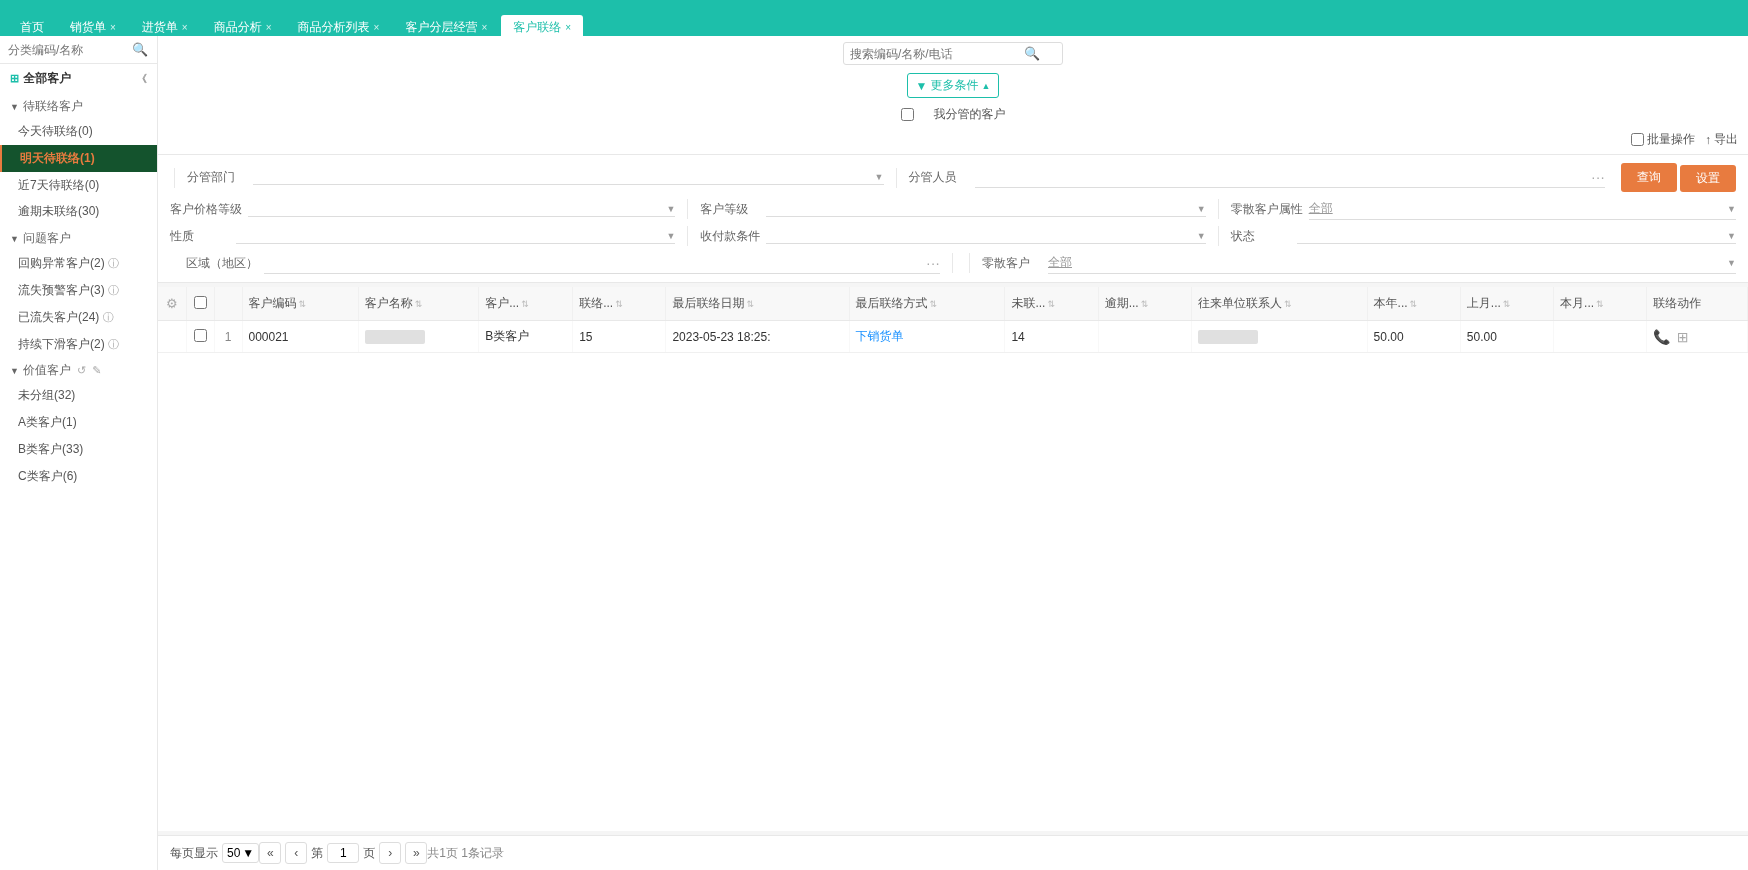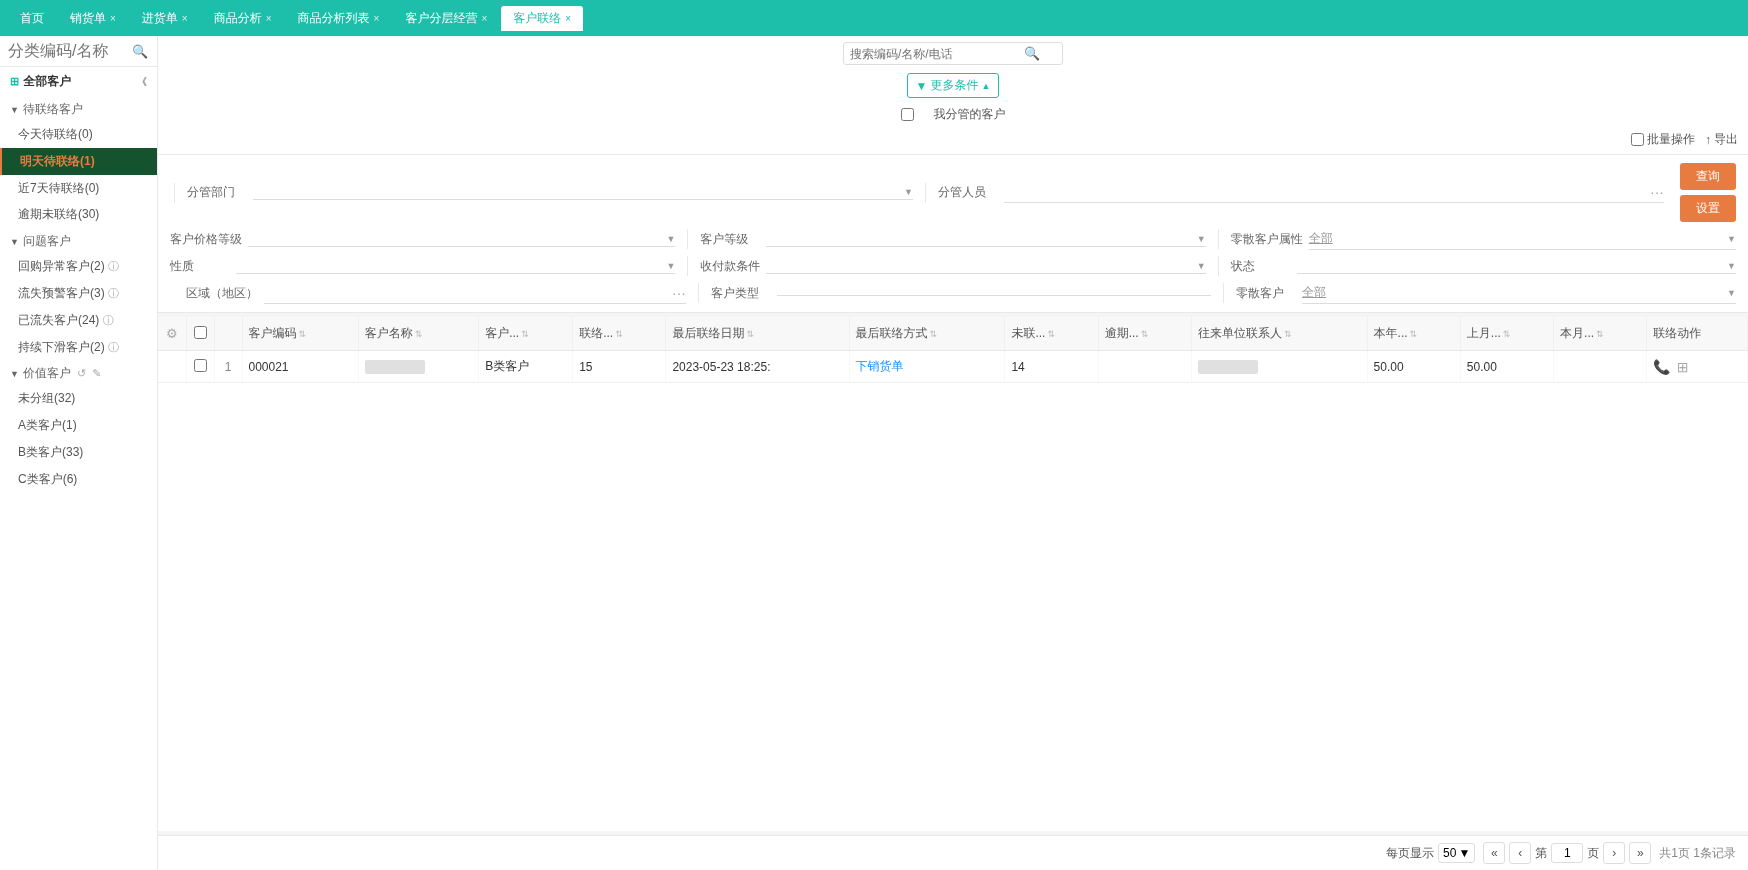--- a/index.html
+++ b/index.html
@@ -3,22 +3,22 @@
   <meta charset="utf-8">
   <style>
     * { box-sizing: border-box; margin: 0; padding: 0; font-family: 'Microsoft YaHei', Arial, sans-serif; font-size: 12px; }
     body { background: #f5f5f5; min-height: 870px; overflow-x: hidden; }
 
     
     .top-nav {
       background: #1dbfaa;
       height: 36px;
       display: flex;
-      align-items: center;
-      padding: 4px 8px;
+      align-items: flex-start;
+      padding: 15px 8px;
       gap: 2px;
     }
     .nav-item {
       color: #fff;
       padding: 4px 12px;
       border-radius: 3px 3px 0 0;
       cursor: pointer;
       font-size: 13px;
       display: flex;
       align-items: center;
@@ -47,21 +47,21 @@
       display: flex;
       align-items: center;
       padding: 6px 8px;
       border-bottom: 1px solid #e8e8e8;
       gap: 4px;
     }
     .sidebar-search input {
       flex: 1;
       border: none;
       outline: none;
-      font-size: 16px;
+      font-size: 12px;
       color: #0369a1;
       width: 100%;
     }
     .search-icon { color: #999; cursor: pointer; font-size: 13px; }
     .sidebar-all {
       display: flex;
       align-items: center;
       justify-content: space-between;
       padding: 6px 10px;
       font-weight: bold;
@@ -236,21 +236,20 @@
       border: none;
       border-radius: 3px;
       padding: 5px 16px;
       cursor: pointer;
       font-size: 12px;
       white-space: nowrap;
       margin-top: 2px;
     }
     .filter-actions {
       display: flex;
-      flex-direction: column;
       gap: 3px;
       margin-left: 8px;
     }
 
     
     .table-container {
       background: #fff;
       margin: 0 0 4px 0;
       flex: 1;
       overflow: auto;
@@ -286,22 +285,20 @@
     .link-text { color: #1890ff; cursor: pointer; text-decoration: none; }
     .action-icons { display: flex; gap: 6px; }
     .action-icon { color: #aaa; cursor: pointer; font-size: 14px; }
 
     
     .pagination {
       background: #fff;
       padding: 6px 12px;
       display: flex;
       align-items: center;
-      justify-content: flex-end;
-      gap: 8px;
       border-top: 1px solid #e8e8e8;
       font-size: 12px;
       color: #555;
     }
     .per-page {
       display: flex;
       align-items: center;
       gap: 4px;
     }
     .per-page-select {
@@ -574,26 +571,20 @@
 
       <div class="filter-row">
         <div class="filter-field">
           <span class="filter-label">区域（地区）</span>
           <div class="filter-select">
             <span class="filter-select-text"></span>
             <span class="filter-dots">···</span>
           </div>
         </div>
         <div class="filter-divider"></div>
-        <div class="filter-field">
-          <span class="filter-label">客户类型</span>
-          <div class="filter-select">
-            <span class="filter-select-text"></span>
-          </div>
-        </div>
         <div class="filter-divider"></div>
         <div class="filter-field">
           <span class="filter-label">零散客户</span>
           <div class="filter-select">
             <span class="filter-select-text">全部</span>
             <span class="chevron-down">▼</span>
           </div>
         </div>
       </div>
     </div>

